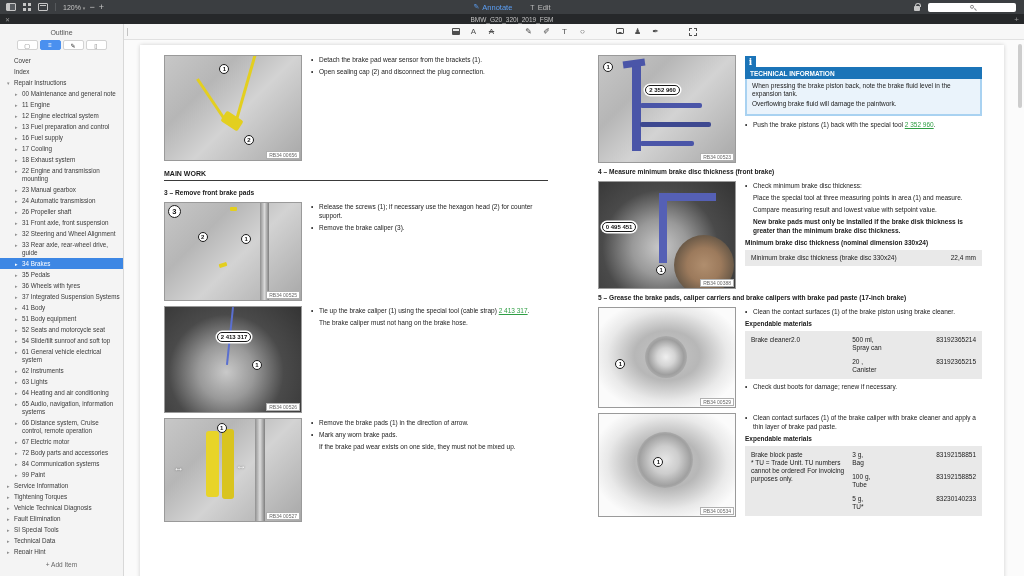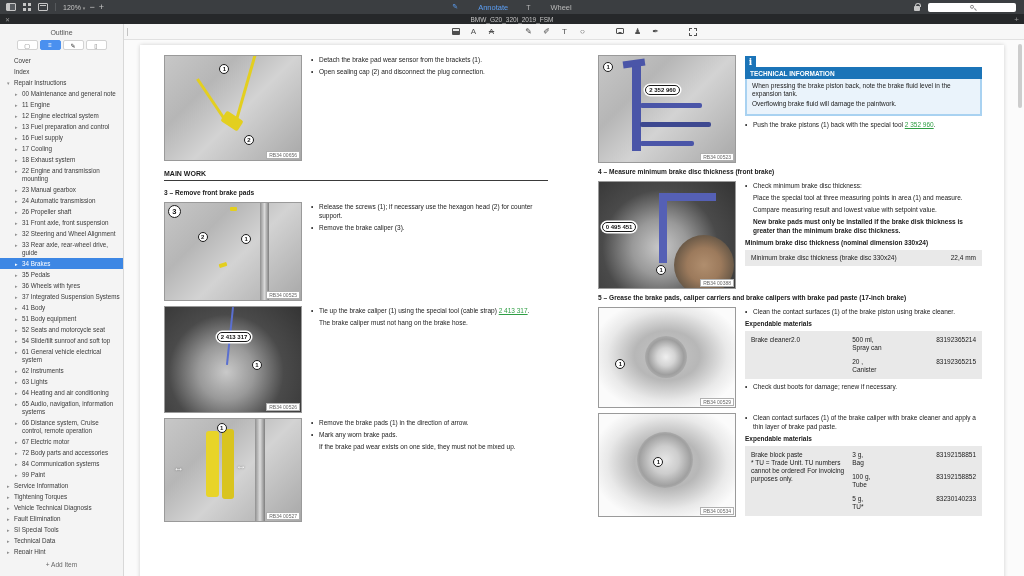--- a/index.html
+++ b/index.html
@@ -17,21 +17,21 @@
   .ic-grid::before { content:""; position:absolute; width:3px; height:3px; background:#c6c6c6;
                      box-shadow:5px 0 #c6c6c6, 0 5px #c6c6c6, 5px 5px #c6c6c6; }
   .ic-spread { width:10px; height:8px; border:1px solid #c6c6c6; border-radius:1px; position:relative; }
   .ic-spread::before { content:""; position:absolute; left:1px; right:1px; top:1px; height:1px; background:#c6c6c6; }
   .tb-sep { width:1px; height:8px; background:#56595c; }
   .zoom-group { display:flex; align-items:center; gap:4px; font-size:7px; }
   .zoom-caret { font-size:5px; color:#9a9a9a; }
   .zoom-minus,.zoom-plus { font-size:9px; color:#c6c6c6; line-height:8px; }
   .tb-center { position:absolute; left:0; right:0; display:flex; justify-content:center; gap:18px;
                font-size:7.5px; pointer-events:none; }
-  .mode-tab { display:flex; align-items:center; gap:20px; color:#b9b9b9; pointer-events:auto; }
+  .mode-tab { display:flex; align-items:center; gap:3px; color:#b9b9b9; pointer-events:auto; }
   .mode-tab.active { color:#5b9ff5; }
   .mode-ic { font-size:7px; }
   .tb-right { margin-left:auto; display:flex; align-items:center; gap:8px; padding-right:8px; }
   .ic-lock { width:6px; height:5px; background:#c6c6c6; border-radius:1px; position:relative; margin-top:3px;}
   .ic-lock::before { content:""; position:absolute; left:1px; top:-3px; width:4px; height:3px;
                      border:1px solid #c6c6c6; border-bottom:none; border-radius:3px 3px 0 0; }
   .searchbox { width:88px; height:9px; background:#fff; border-radius:2px; position:relative; }
   .ic-search { position:absolute; left:50%; top:50%; transform:translate(-50%,-55%);
                width:4px; height:4px; border:1px solid #8a8a8a; border-radius:50%; }
   .ic-search::after { content:""; position:absolute; left:3px; top:3px; width:2.5px; height:1px;
@@ -160,21 +160,21 @@
       <span class="zoom-plus">+</span>
     </span>
   </div>
   <div class="tb-center">
     <span class="mode-tab active">
         <span class="mode-ic">✎</span>
         <span>Annotate</span>
       </span>
     <span class="mode-tab">
         <span class="mode-ic">T</span>
-        <span>Wheel</span>
+        <span>Edit</span>
       </span>
   </div>
   <div class="tb-right">
     <span class="tb-btn">
         <span class="ic-lock"></span>
       </span>
     <span class="searchbox">
         <span class="ic-search"></span>
       </span>
   </div>

